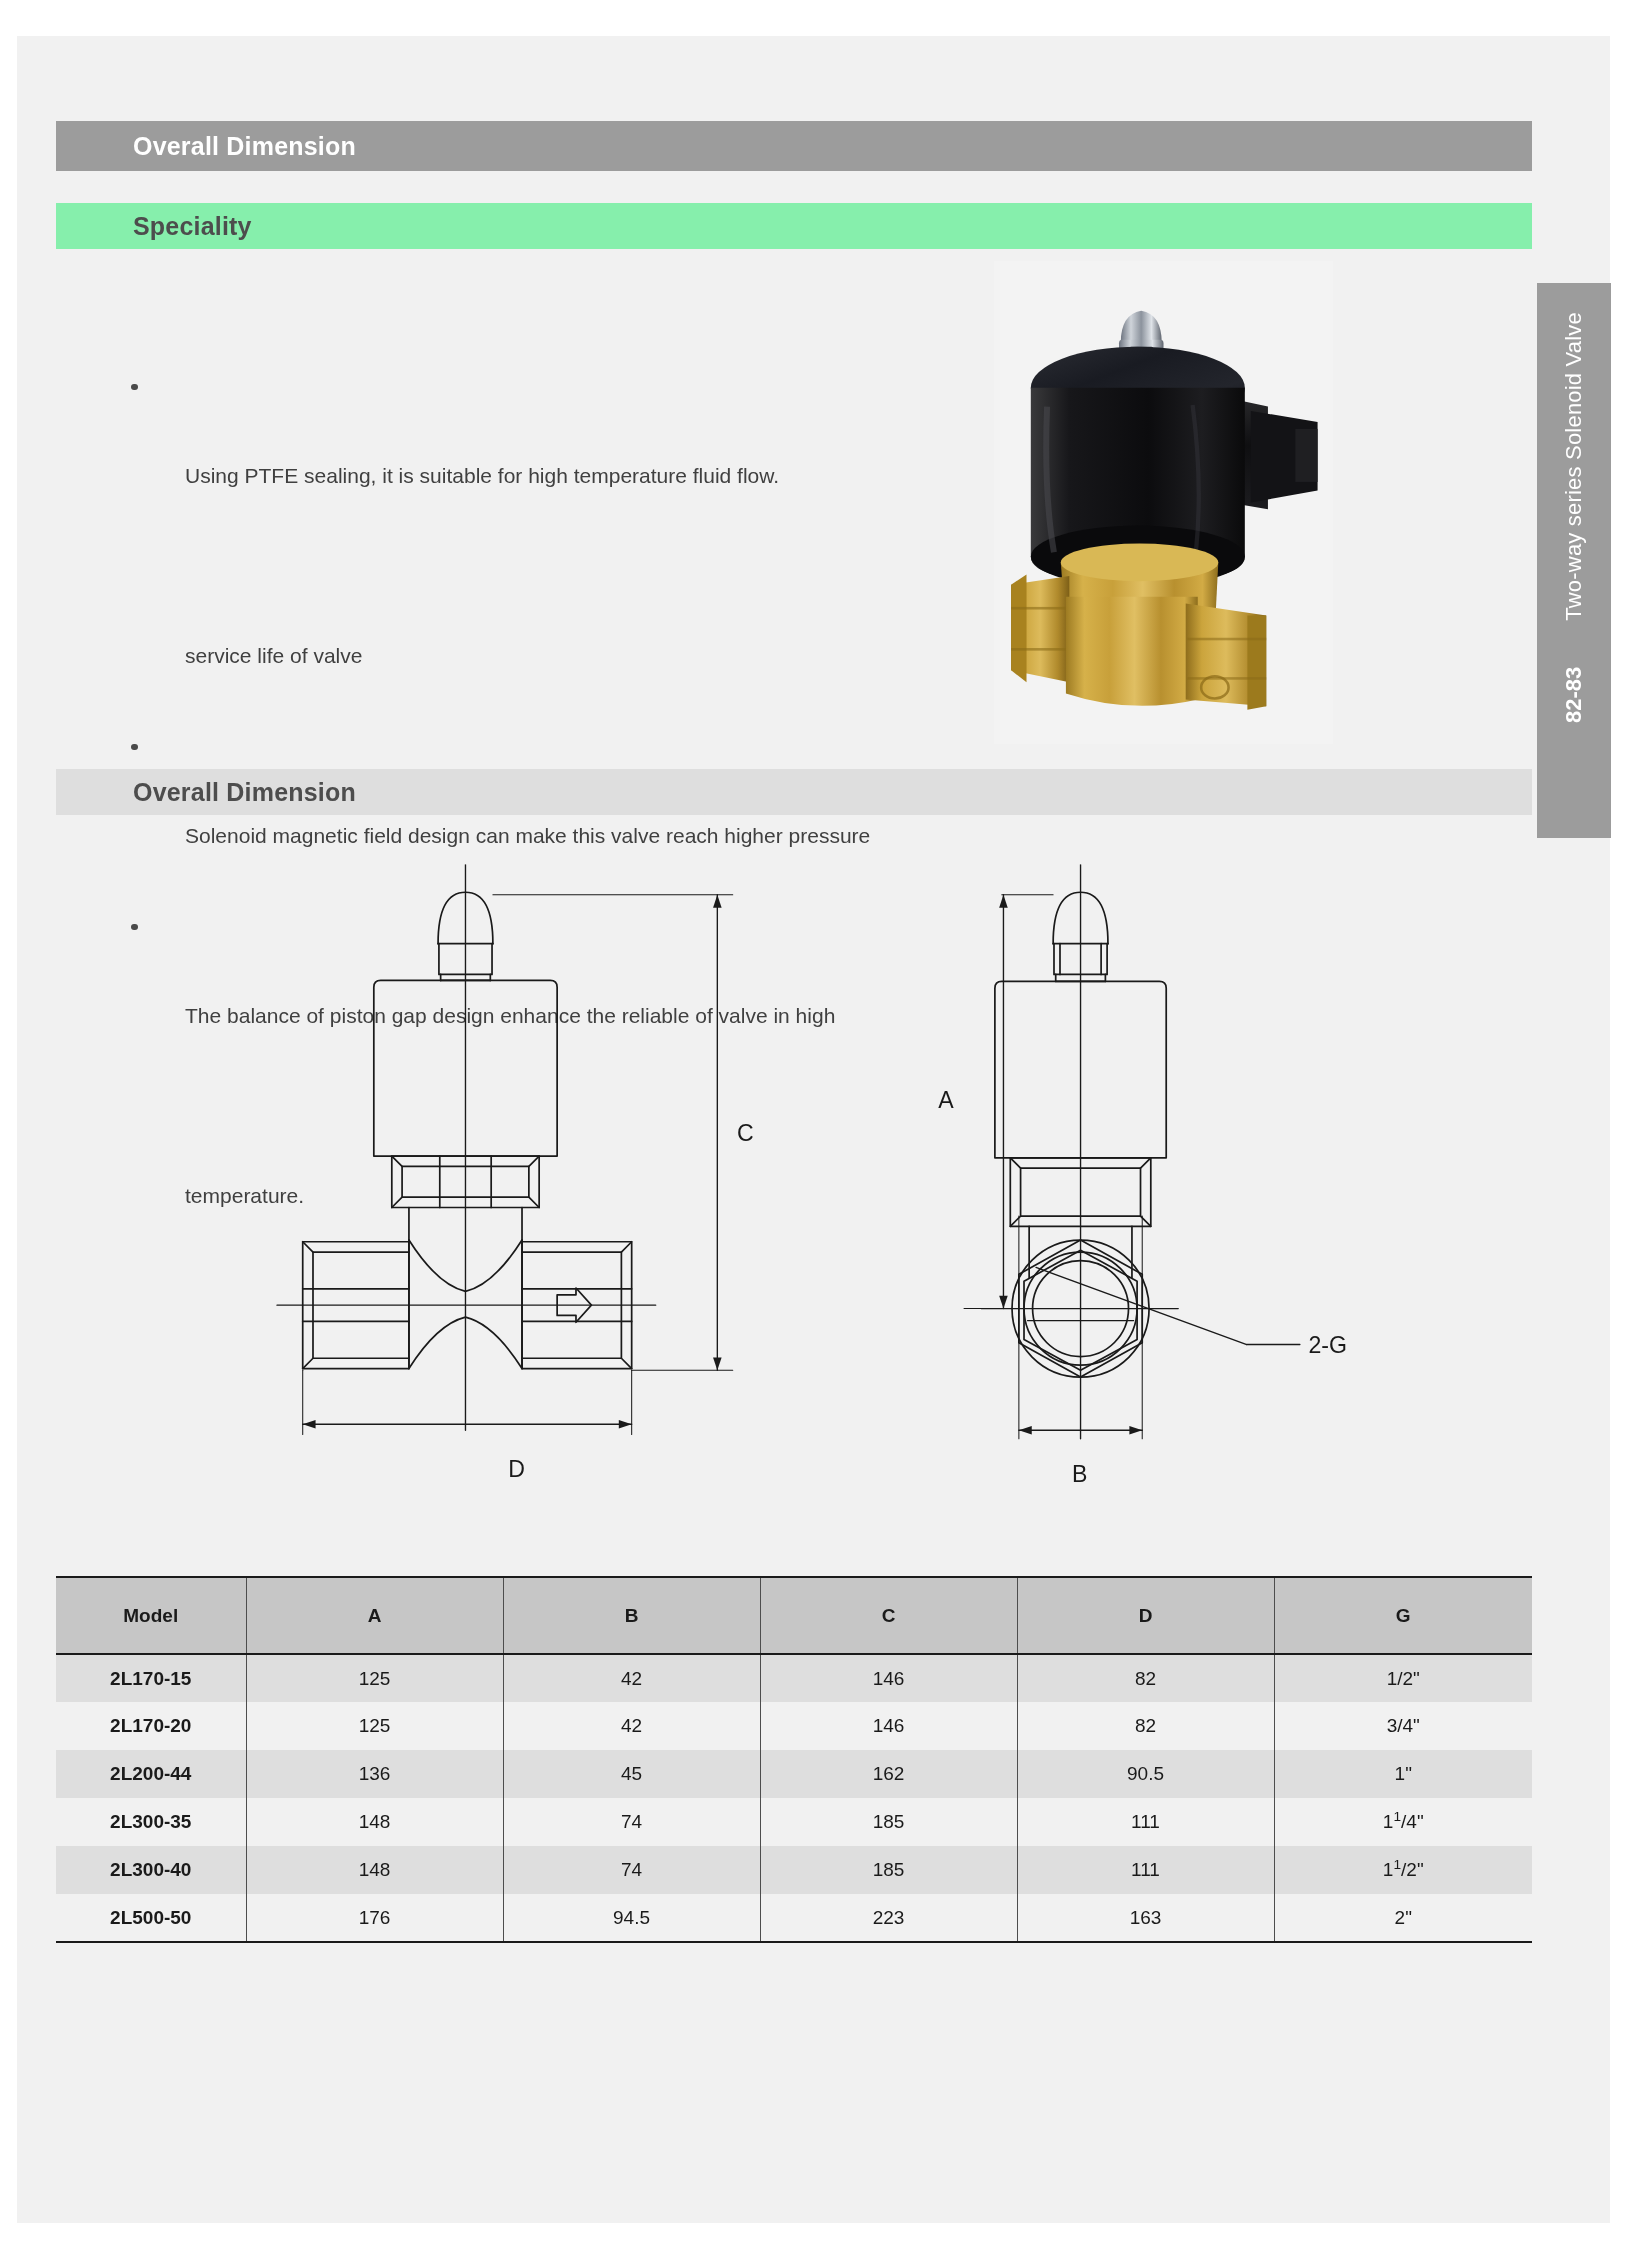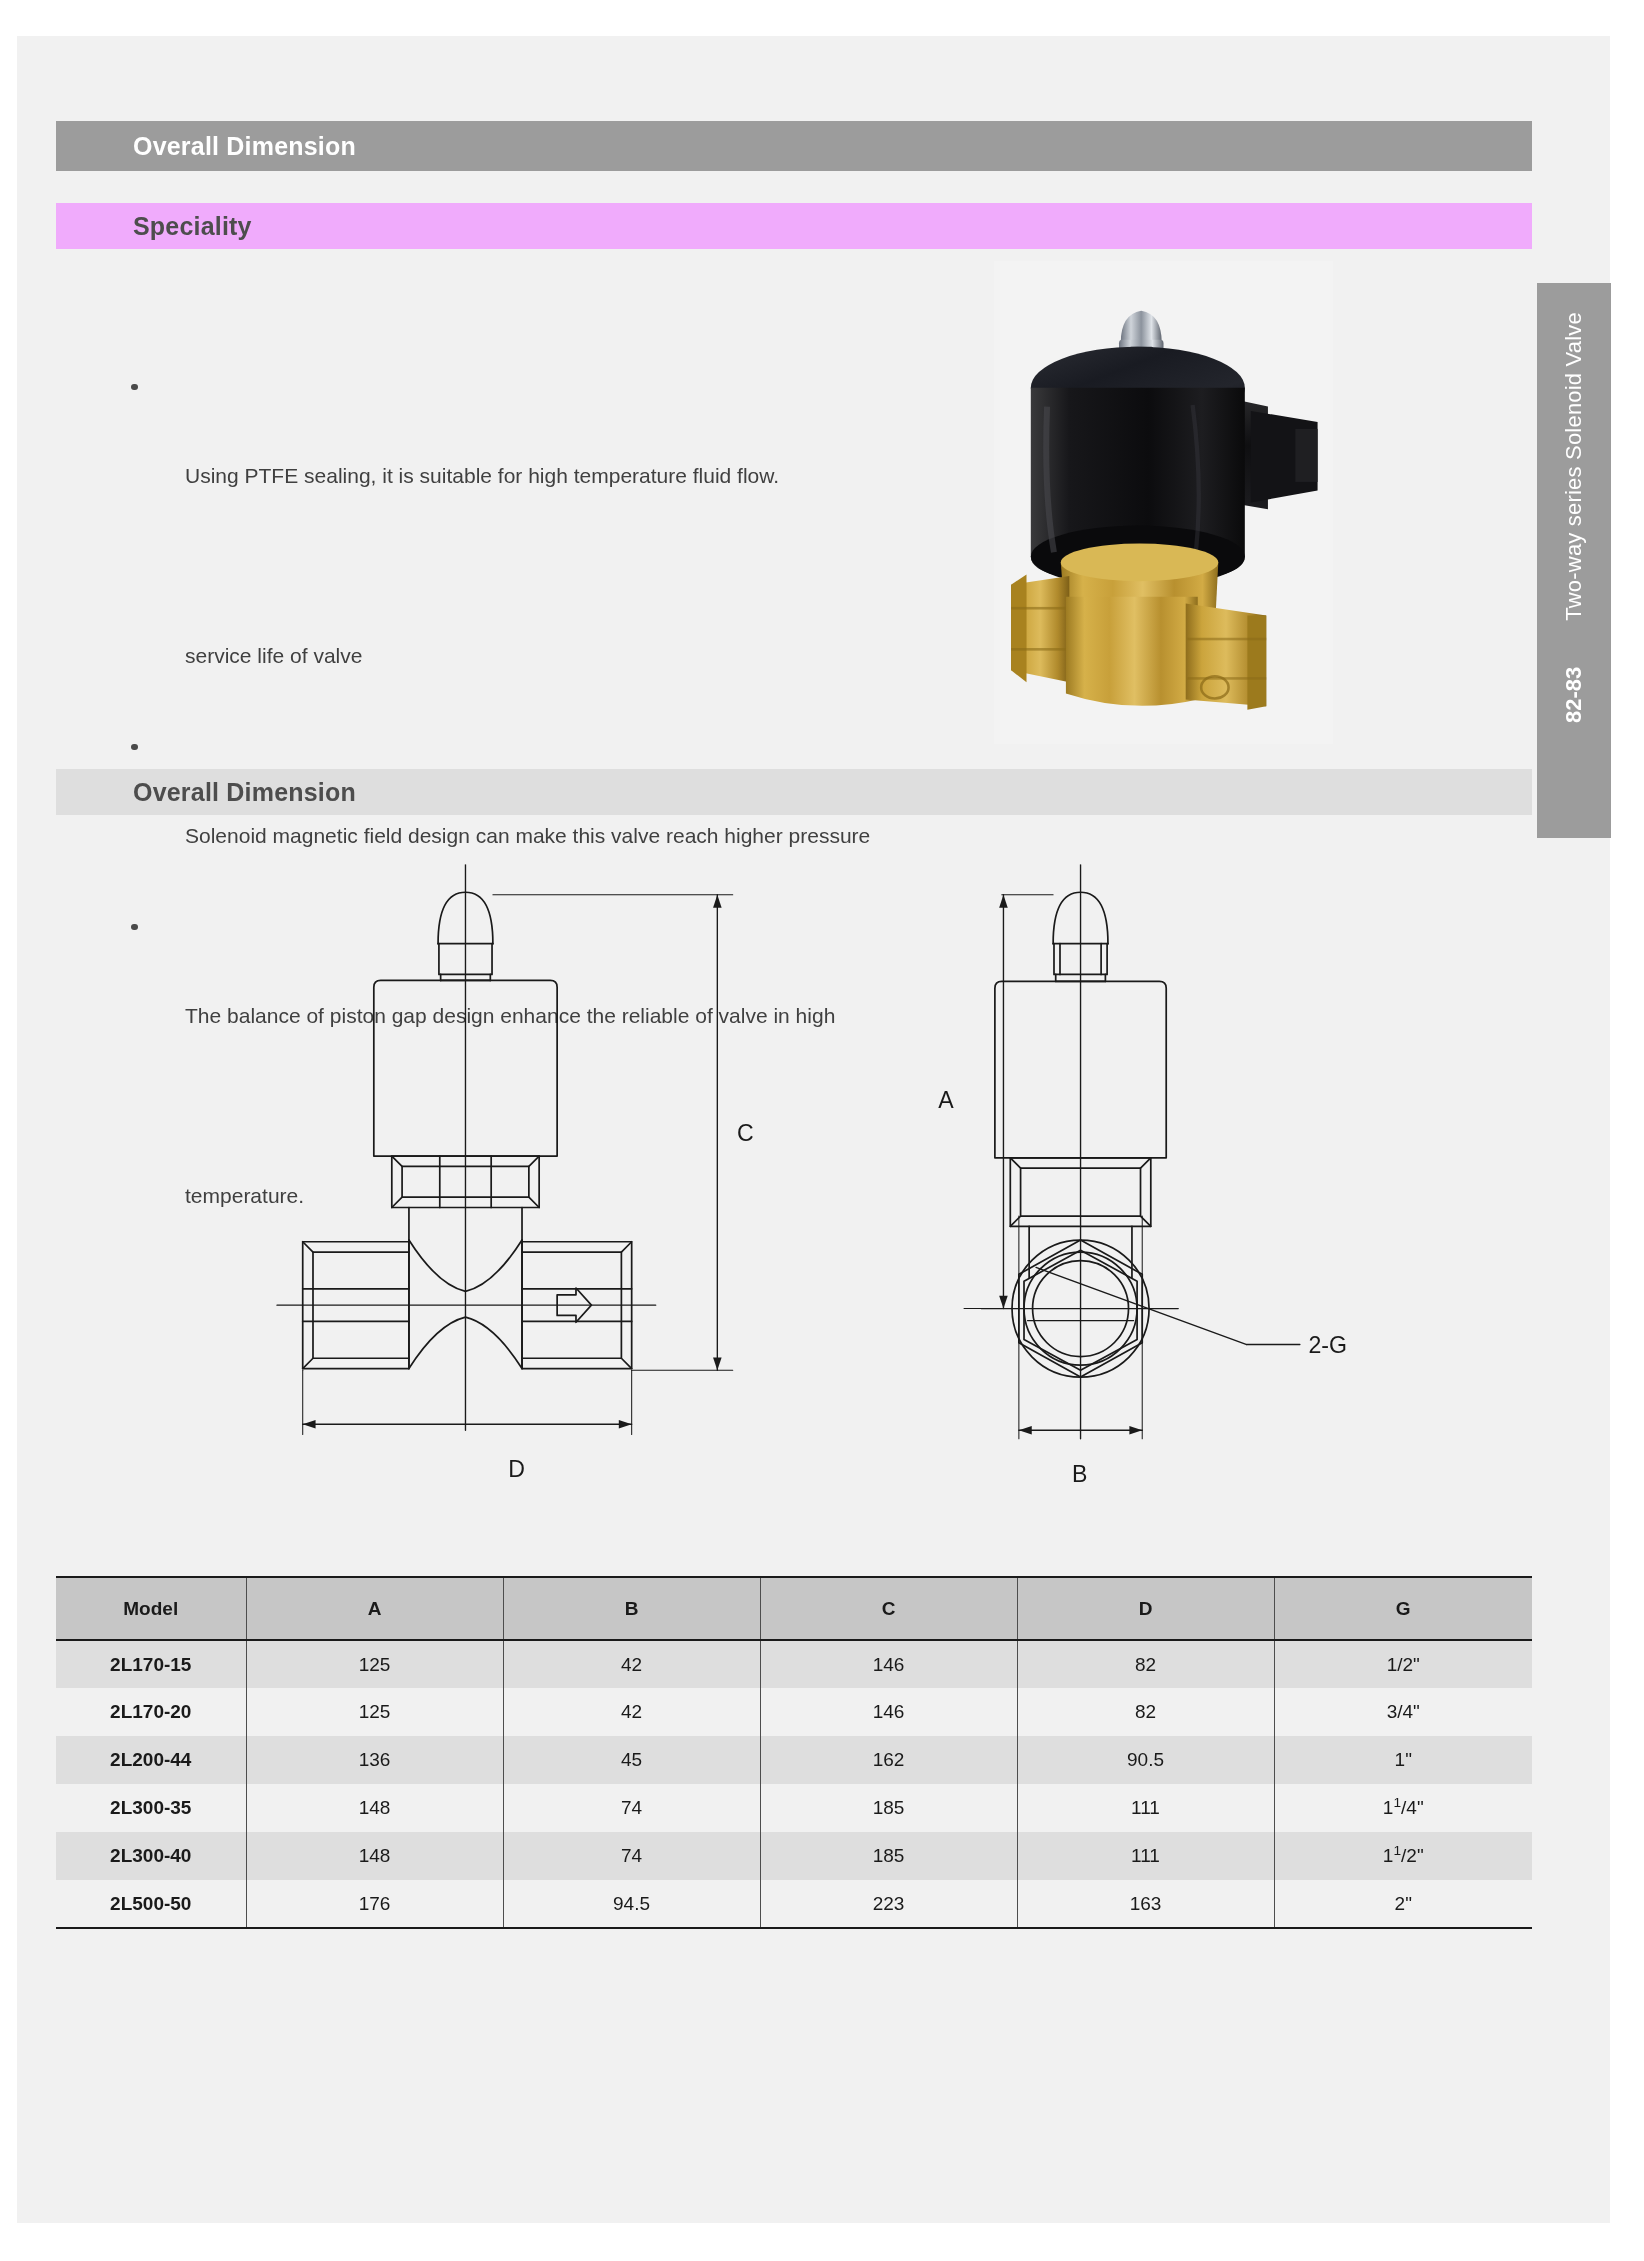--- a/index.html
+++ b/index.html
@@ -71,21 +71,21 @@
   .banner-dark .banner-text {
     color: #ffffff;
     font-size: 25px;
     font-weight: bold;
     padding-left: 77px;
     letter-spacing: 0.2px;
   }
   .banner-light {
     left: 56px; top: 203px;
     width: 1476px; height: 46px;
-    background: #f0abfc;
+    background: #86efac;
   }
   .banner-light2 {
     left: 56px; top: 769px;
     width: 1476px; height: 46px;
     background: #dedede;
   }
   .banner-light .banner-text, .banner-light2 .banner-text {
     color: #4d4d4d;
     font-size: 25px;
     font-weight: bold;
@@ -147,21 +147,21 @@
     color: #1a1a1a;
     height: 48px;
     padding: 0;
   }
   .spec-table th:first-child, .spec-table td:first-child {
     border-left: none;
   }
   .spec-table thead th {
     background: #c6c6c6;
     font-weight: bold;
-    height: 63px;
+    height: 77px;
     border-top: 2.6px solid #1a1a1a;
     border-bottom: 2.6px solid #1a1a1a;
     margin-top: 21px;
   }
   .spec-table tbody tr.alt td { background: #dedede; margin-top: 32px; }
   .spec-table tbody tr td { background: #f1f1f1; }
   .spec-table tbody tr:last-child td { border-bottom: 2.6px solid #1a1a1a; }
   .spec-table td.model { font-weight: bold; }
   .frac { font-size: 13.7px; vertical-align: super; line-height: 0; }
   .col-model { width: 190px; }

